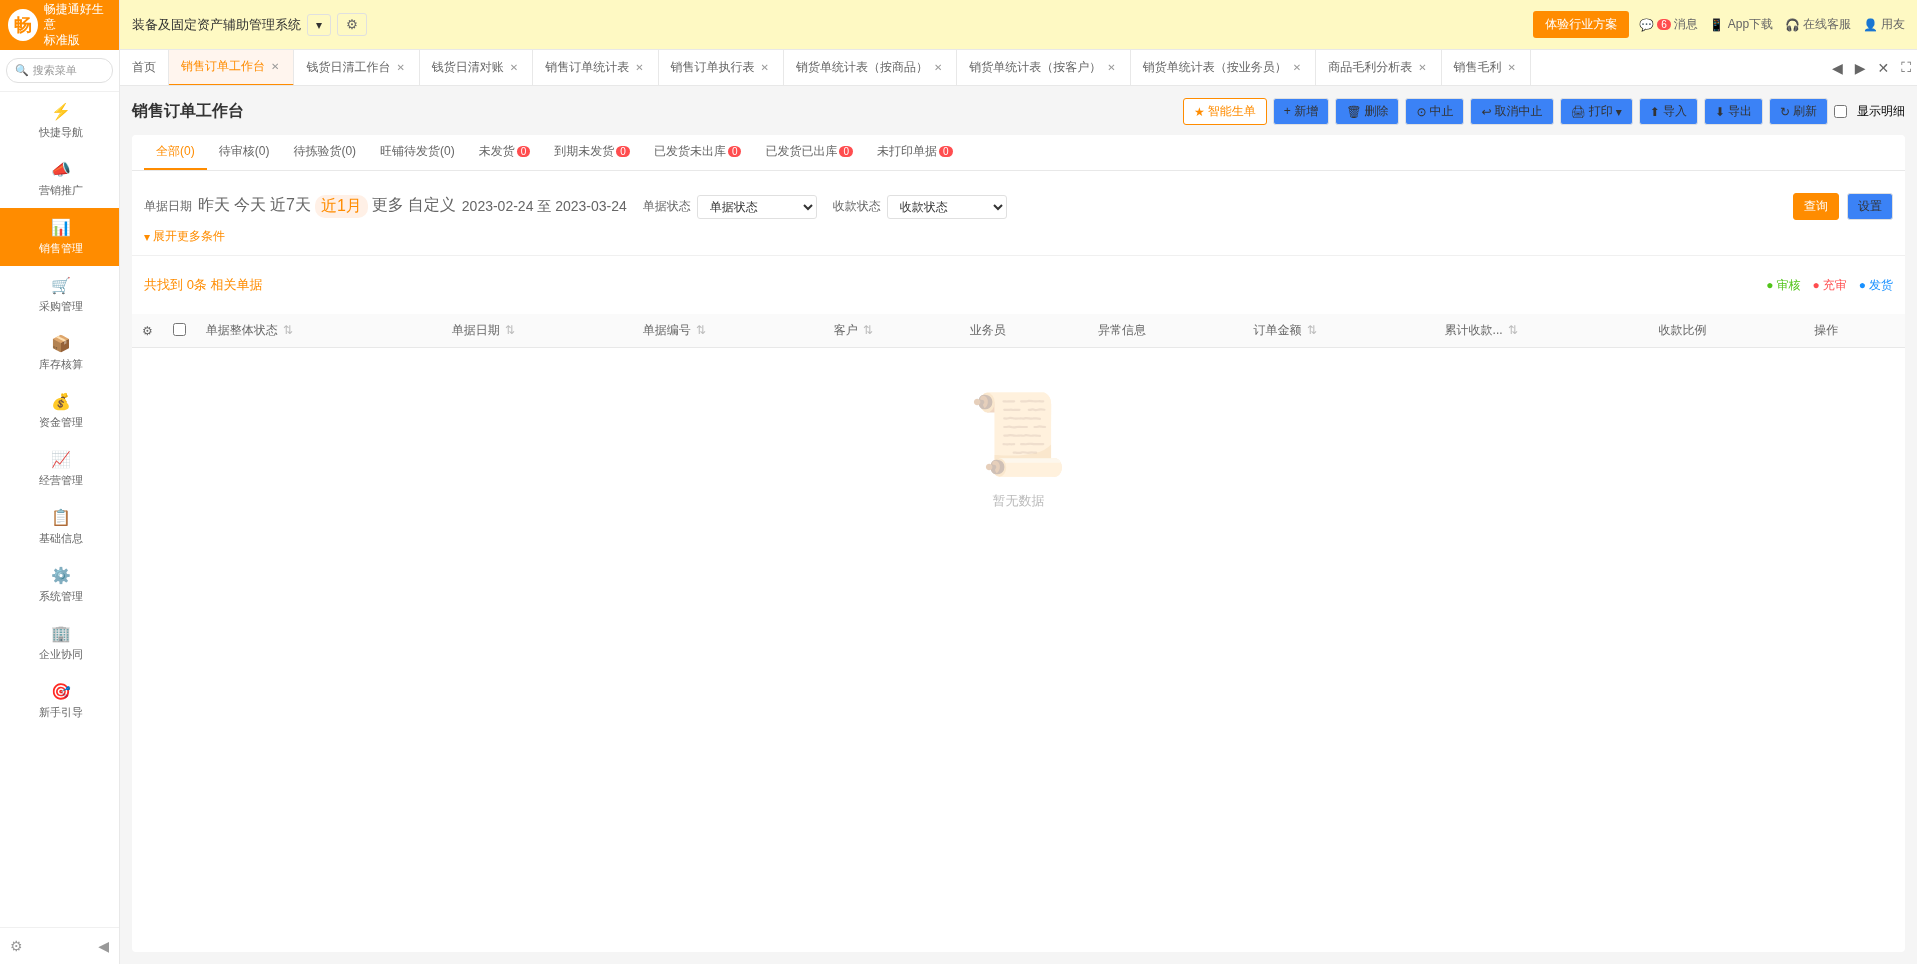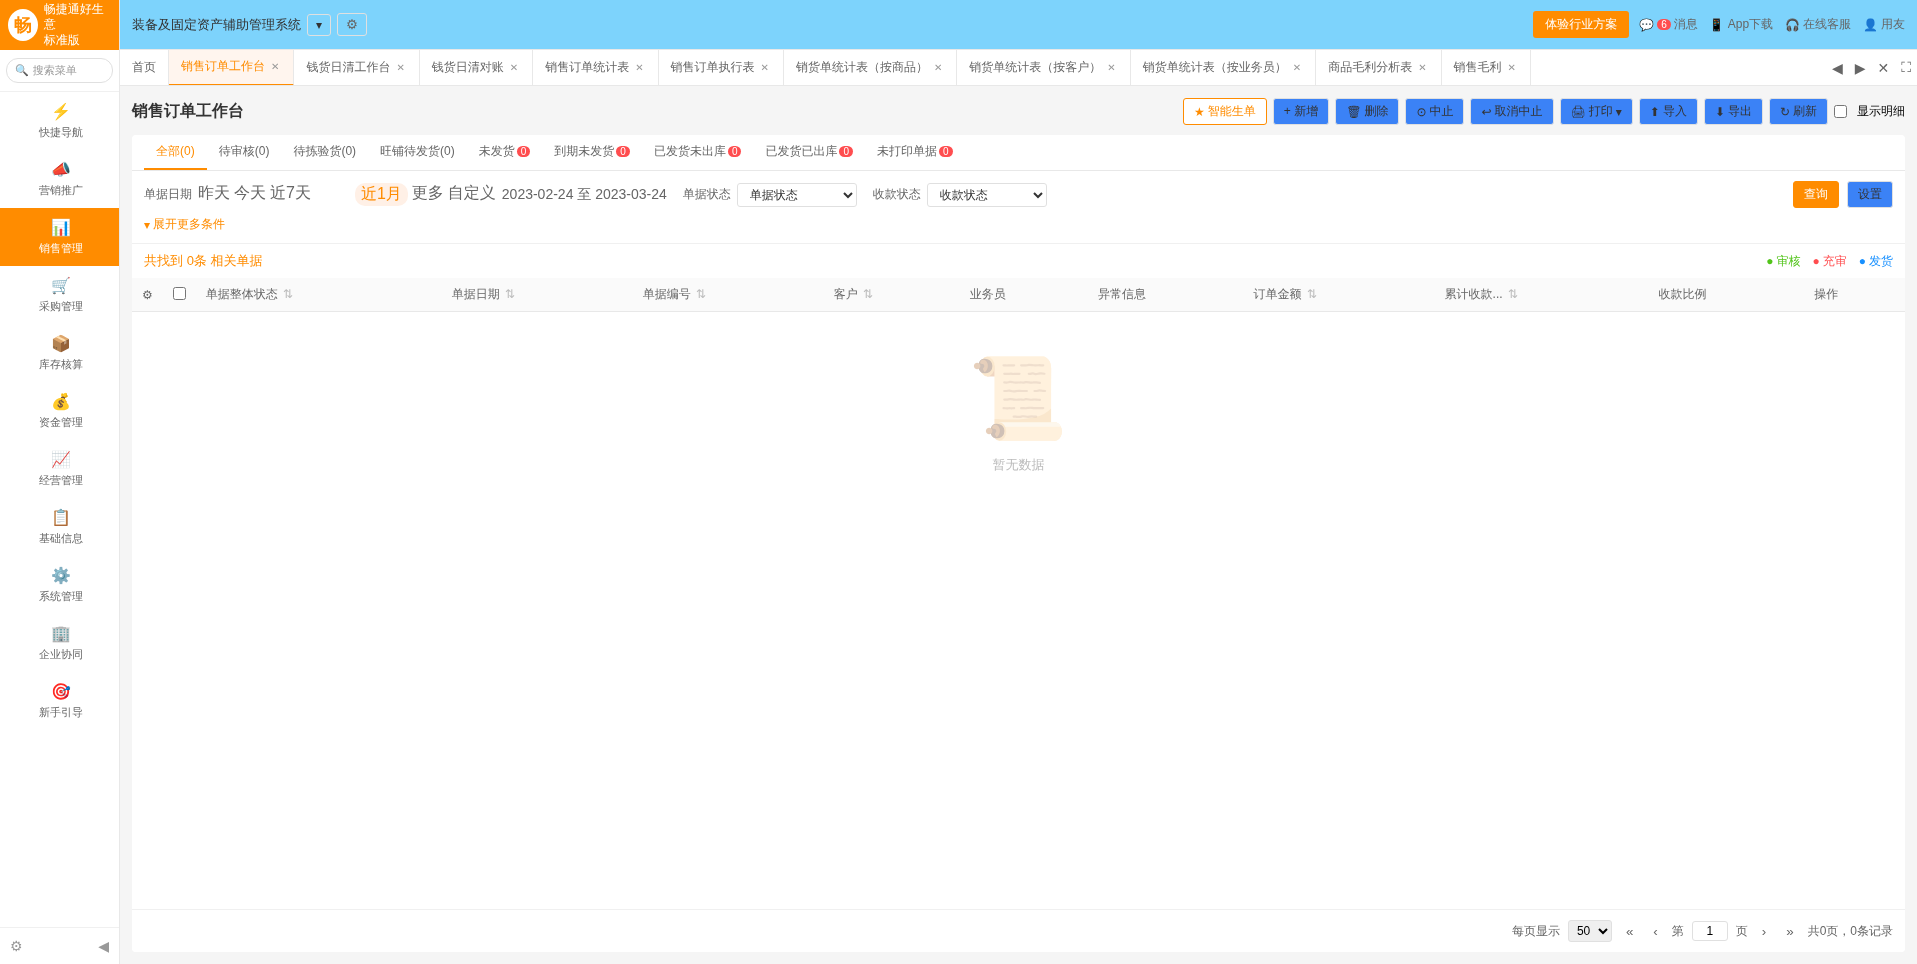--- a/index.html
+++ b/index.html
@@ -16,21 +16,21 @@
     .sidebar-item { display: flex; flex-direction: column; align-items: center; padding: 10px 4px; cursor: pointer; color: #666; font-size: 11px; gap: 4px; border-left: 3px solid transparent; }
     .sidebar-item.active { background: #ff8c00; color: #fff; border-left-color: #ff8c00; }
     .sidebar-item .icon { font-size: 16px; }
     .sidebar-bottom { padding: 10px; display: flex; justify-content: space-between; border-top: 1px solid #f0f0f0; }
     .sidebar-bottom-btn { background: none; border: none; color: #999; cursor: pointer; font-size: 14px; }
 
     
     .main { flex: 1; display: flex; flex-direction: column; overflow: hidden; }
 
     
-    .topbar { height: 50px; background: #7dd3fc; display: flex; align-items: center; padding: 0 12px; border-bottom: 1px solid #e8e8e8; gap: 10px; }
+    .topbar { height: 50px; background: #fef9c3; display: flex; align-items: center; padding: 0 12px; border-bottom: 1px solid #e8e8e8; gap: 10px; }
     .topbar-title { font-size: 13px; color: #333; flex: 1; display: flex; align-items: center; gap: 6px; }
     .topbar-dropdown { background: none; border: 1px solid #e0e0e0; border-radius: 3px; padding: 3px 8px; font-size: 12px; cursor: pointer; color: #333; }
     .topbar-gear { background: none; border: 1px solid #e0e0e0; border-radius: 3px; padding: 3px 8px; cursor: pointer; color: #666; }
     .topbar-experience { background: #ff8c00; color: #fff; border: none; border-radius: 3px; padding: 5px 12px; cursor: pointer; font-size: 12px; }
     .topbar-right { display: flex; align-items: center; gap: 12px; color: #666; font-size: 12px; }
     .topbar-right-item { display: flex; align-items: center; gap: 3px; cursor: pointer; }
     .badge { background: #ff4d4f; color: #fff; border-radius: 8px; padding: 0 4px; font-size: 10px; }
 
     
     .tabs { background: #fff; border-bottom: 1px solid #e8e8e8; display: flex; align-items: center; overflow-x: hidden; height: 36px; }
@@ -56,21 +56,21 @@
     .sub-tab.active { color: #ff8c00; border-bottom-color: #ff8c00; }
     .sub-tab .count-badge { background: #ff4d4f; color: #fff; border-radius: 8px; padding: 0 4px; font-size: 10px; margin-left: 2px; }
 
     
     .filter-area { background: #fff; padding: 10px 12px; border-bottom: 1px solid #f0f0f0; }
     .filter-row { display: flex; align-items: center; gap: 16px; flex-wrap: wrap; }
     .filter-item { display: flex; align-items: center; gap: 6px; font-size: 12px; color: #666; }
     .filter-label { color: #666; white-space: nowrap; }
     .filter-date-links { display: flex; gap: 4px; }
     .filter-date-link { color: #666; cursor: pointer; font-size: 16px; }
-    .filter-date-link.active { color: #ff8c00; background: #fff0e6; padding: 1px 6px; border-radius: 10px; margin-left: 40px; }
+    .filter-date-link.active { color: #ff8c00; background: #fff0e6; padding: 1px 6px; border-radius: 10px; }
     .filter-date-range { color: #666; font-size: 14px; }
     .filter-select { border: 1px solid #e0e0e0; border-radius: 3px; padding: 3px 8px; font-size: 12px; color: #333; background: #fff; cursor: pointer; min-width: 120px; }
     .expand-btn { color: #ff8c00; cursor: pointer; font-size: 12px; display: flex; align-items: center; gap: 3px; }
     .table-meta { padding: 8px 12px; display: flex; align-items: center; justify-content: space-between; }
     .table-meta-left { font-size: 13px; color: #666; }
     .table-meta-left span { color: #ff8c00; }
     .table-meta-right { display: flex; gap: 12px; }
     .meta-action { cursor: pointer; font-size: 12px; display: flex; align-items: center; gap: 3px; }
     .meta-action.review { color: #52c41a; }
     .meta-action.abort { color: #ff4d4f; }
@@ -297,21 +297,21 @@
           <span>↻</span>
           <span>刷新</span>
         </button>
         <label style="display:flex;align-items:center;gap:10px;font-size:12px;cursor:pointer;">
           <input type="checkbox" style="">
           <span>显示明细</span>
         </label>
       </div>
     </div>
 
-    <div style="background:#fff;border-radius:4px;flex:1;display:flex;flex-direction:column;overflow:hidden;">
+    <div style="background:#fff;border-radius:4px;flex:1;display:flex;flex-direction:column;overflow:hidden;gap:12px;">
 
       <div class="sub-tabs">
         <div class="sub-tab active">
           <span>全部</span>(<span>0</span>)
         </div>
         <div class="sub-tab">
           <span>待审核</span>(<span>0</span>)
         </div>
         <div class="sub-tab">
           <span>待拣验货</span>(<span>0</span>)
@@ -448,30 +448,16 @@
         </table>
 
         <div class="empty-state">
           <div style="font-size:80px;opacity:0.35;">
             📜
           </div>
           <div class="empty-text">暂无数据</div>
         </div>
       </div>
 
-      <div class="pagination">
-        <span>每页显示</span>
-        <select class="page-size-select">
-          <option>50</option>
-        </select>
-        <button class="page-btn">«</button>
-        <button class="page-btn">‹</button>
-        <span>第</span>
-        <input type="text" class="page-input" value="1" style="">
-        <span>页</span>
-        <button class="page-btn">›</button>
-        <button class="page-btn">»</button>
-        <span>共0页，0条记录</span>
-      </div>
 
     </div>
   </div>
 </div>
 
 </body></html>

